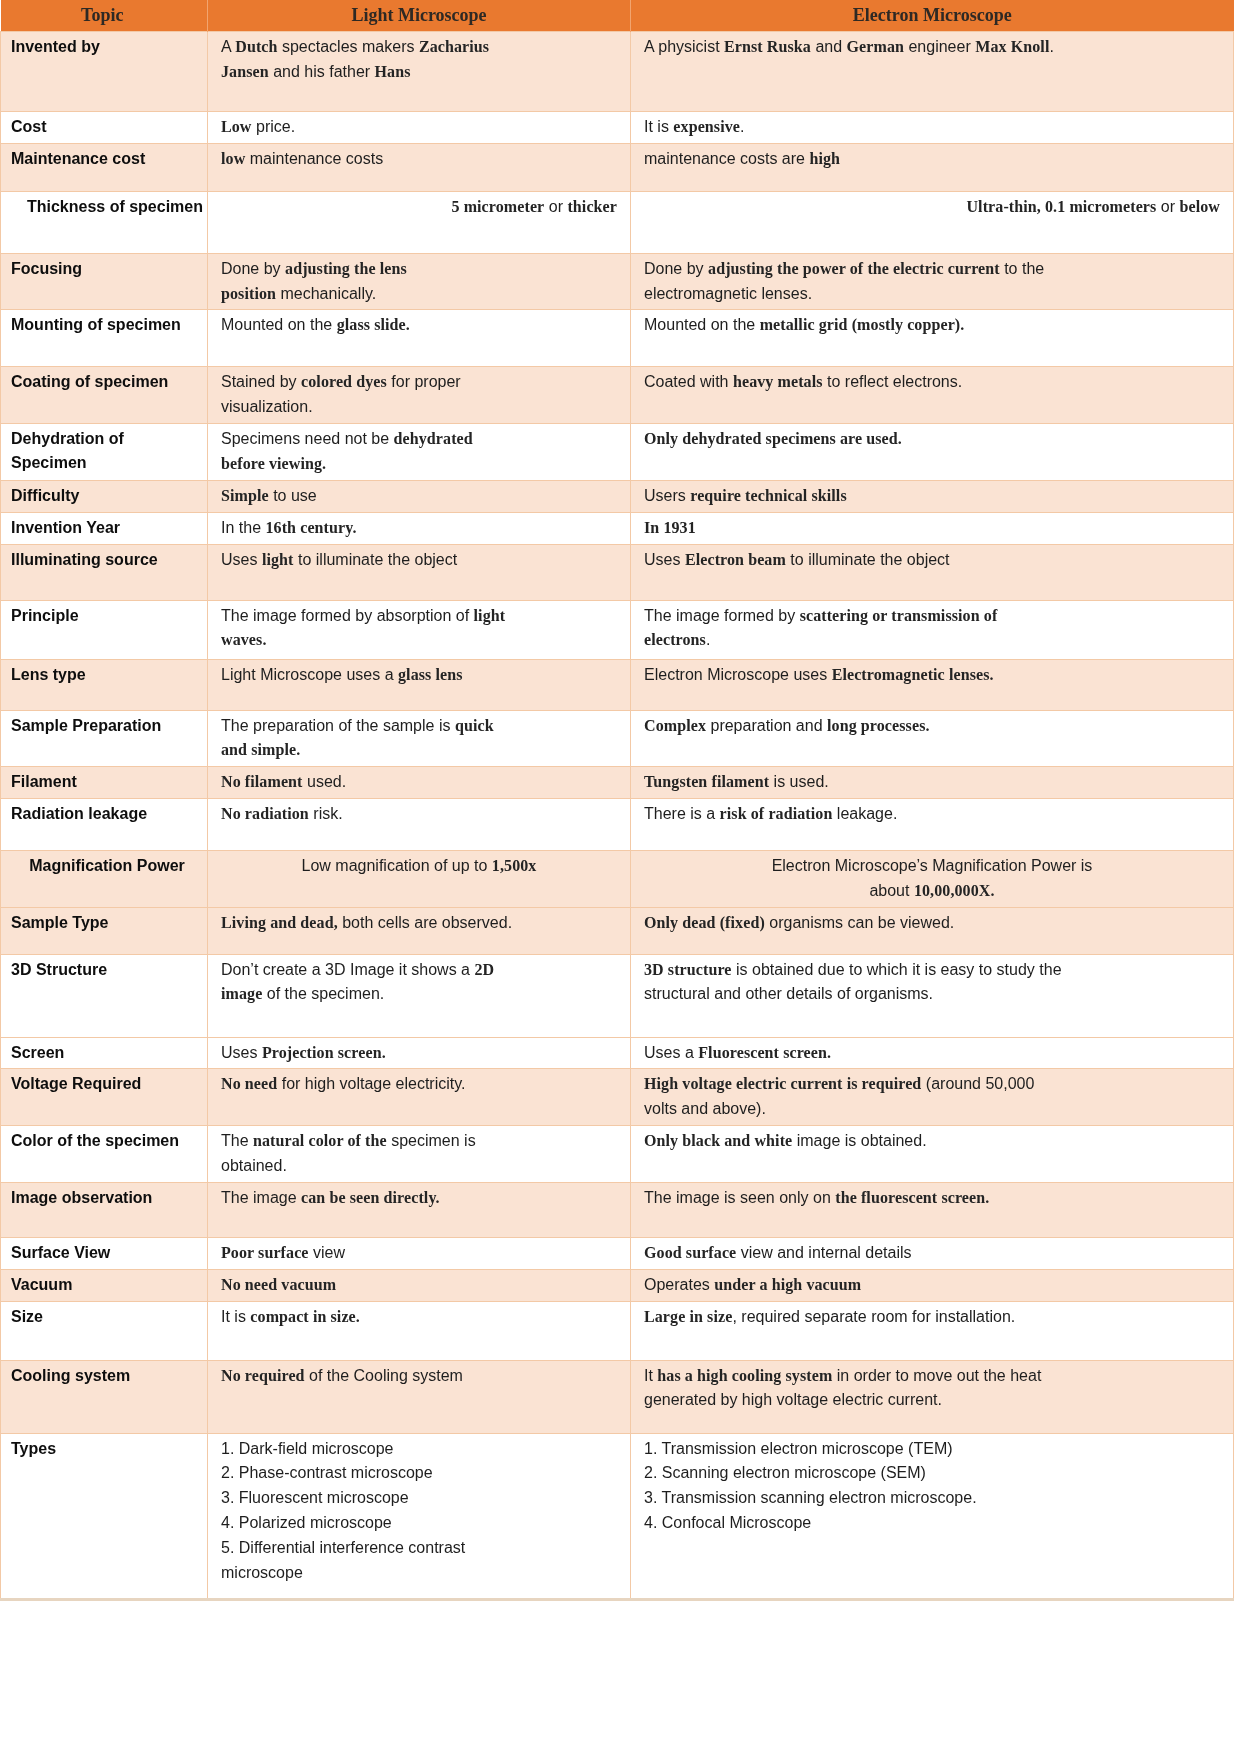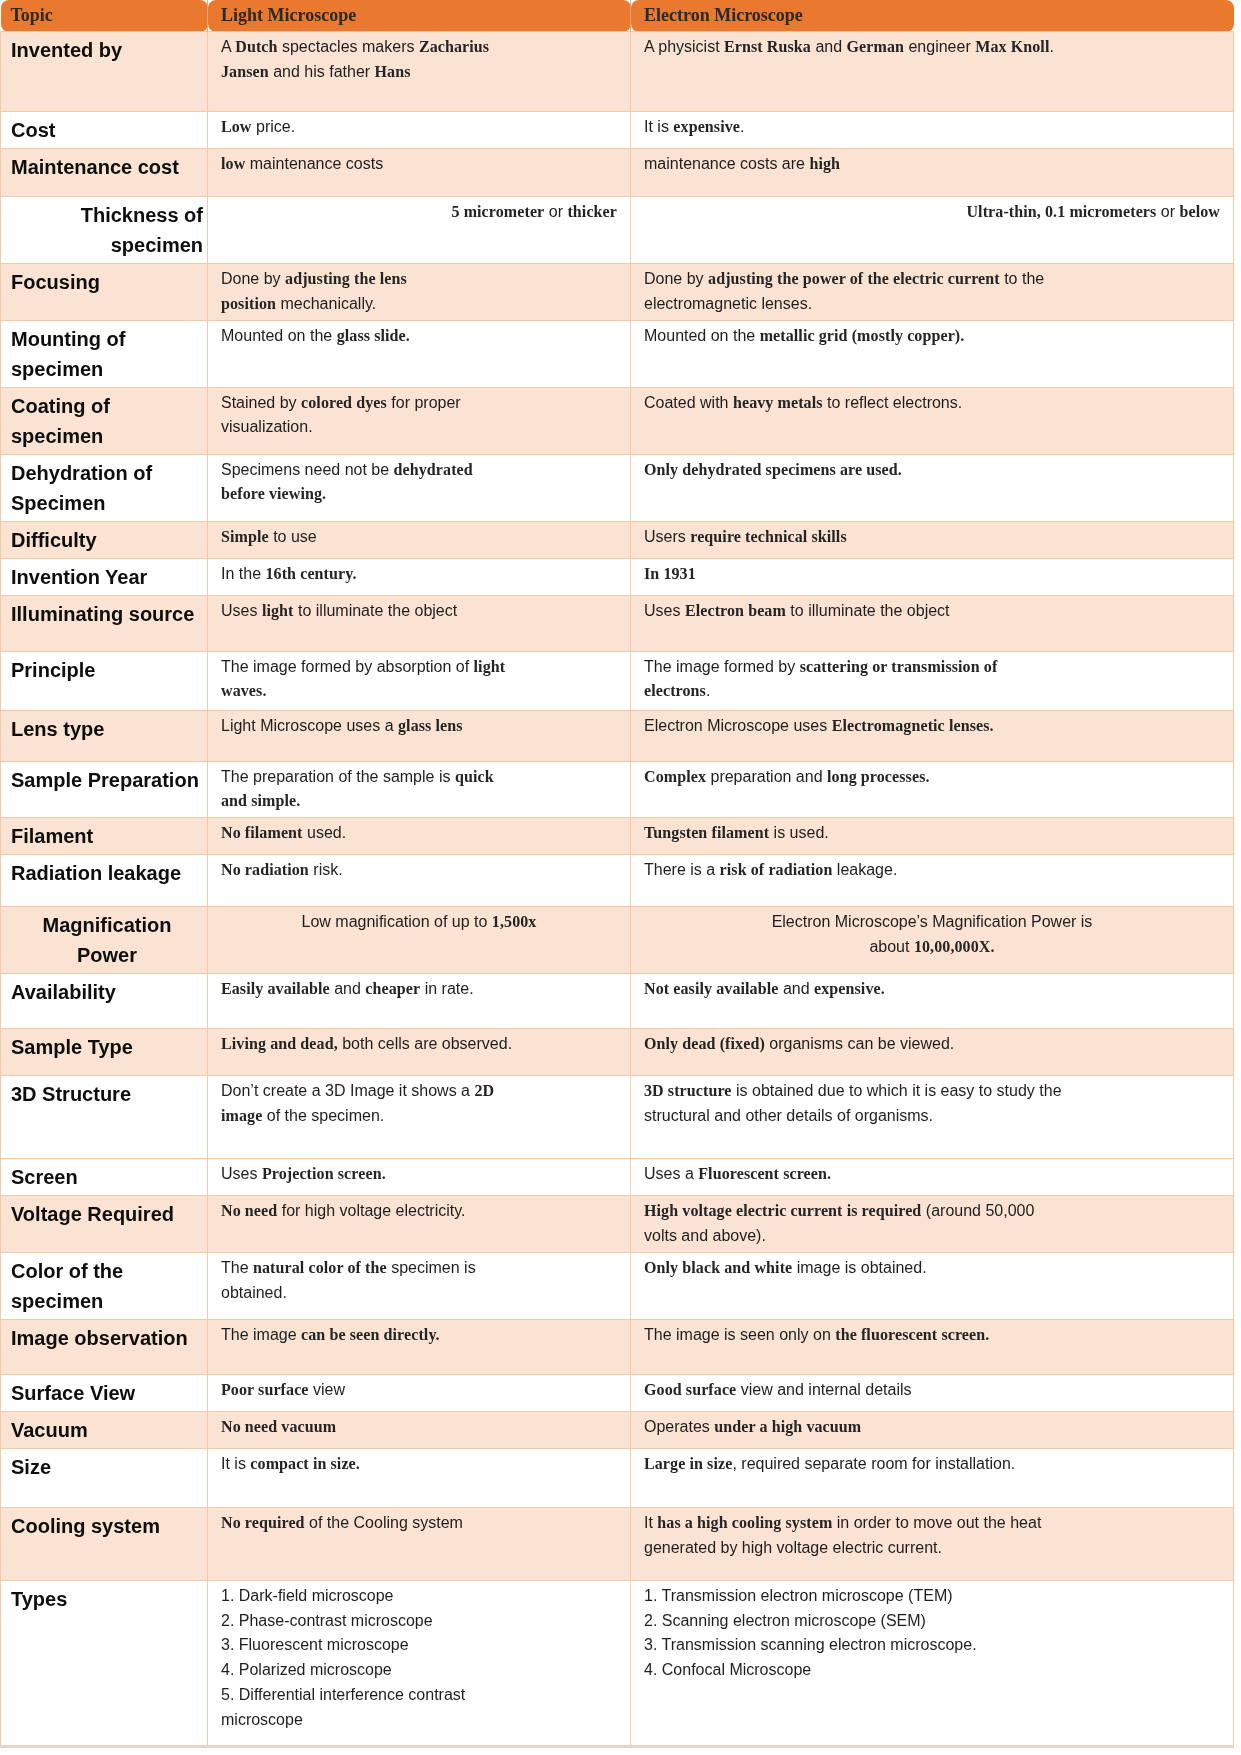--- a/index.html
+++ b/index.html
@@ -27,43 +27,42 @@
   }
   col.c1{width:207px;}
   col.c2{width:423px;}
   col.c3{width:603px;}
   thead th{
     background:var(--header-bg);
     color:var(--header-text);
     font-family:"Liberation Serif",serif;
     font-weight:700;
     font-size:18px;
-    text-align:left;
+    text-align:center;
     vertical-align:middle;
     height:28px;
     padding:1px 13px 2px;
     border-left:1px solid #F2A46F;
-    border-radius:8px;
   }
   thead th:first-child{padding-left:10px;border-left:none;}
   td{
     border:1px solid var(--border);
     vertical-align:top;
     font-size:16px;
     line-height:1.55;
     padding:3px 13px 3px;
     background:var(--plain);
   }
   tr.shaded td{background:var(--shaded);}
   td.topic{
     font-weight:700;
     color:#0E0E0E;
     padding-left:10px;
     padding-right:4px;
-    font-size:20px;
+    font-size:16px;
     line-height:1.5;
   }
   td.cell{white-space:pre-line;}
   td.cell b{
     font-family:"Liberation Serif",serif;
     font-weight:700;
     color:#242424;
     letter-spacing:.1px;
   }
 </style>
@@ -172,25 +171,20 @@
     <td class="topic">Radiation leakage</td>
     <td class="cell"><b>No radiation</b> risk.</td>
     <td class="cell">There is a <b>risk of radiation</b> leakage.</td>
   </tr>
         <tr class="shaded" style="height: 55px; text-align: center;">
     <td class="topic">Magnification Power</td>
     <td class="cell">Low magnification of up to <b>1,500x</b></td>
     <td class="cell">Electron Microscope’s Magnification Power is
 about <b>10,00,000X.</b></td>
   </tr>
-        <tr style="height: 55px;">
-    <td class="topic">Availability</td>
-    <td class="cell"><b>Easily available</b> and <b>cheaper</b> in rate.</td>
-    <td class="cell"><b>Not easily available</b> and <b>expensive.</b></td>
-  </tr>
         <tr class="shaded" style="height: 47px;">
     <td class="topic">Sample Type</td>
     <td class="cell"><b>Living and dead,</b> both cells are observed.</td>
     <td class="cell"><b>Only dead (fixed)</b> organisms can be viewed.</td>
   </tr>
         <tr style="height: 83px;">
     <td class="topic">3D Structure</td>
     <td class="cell">Don’t create a 3D Image it shows a <b>2D
 image</b> of the specimen.</td>
     <td class="cell"><b>3D structure</b> is obtained due to which it is easy to study the

